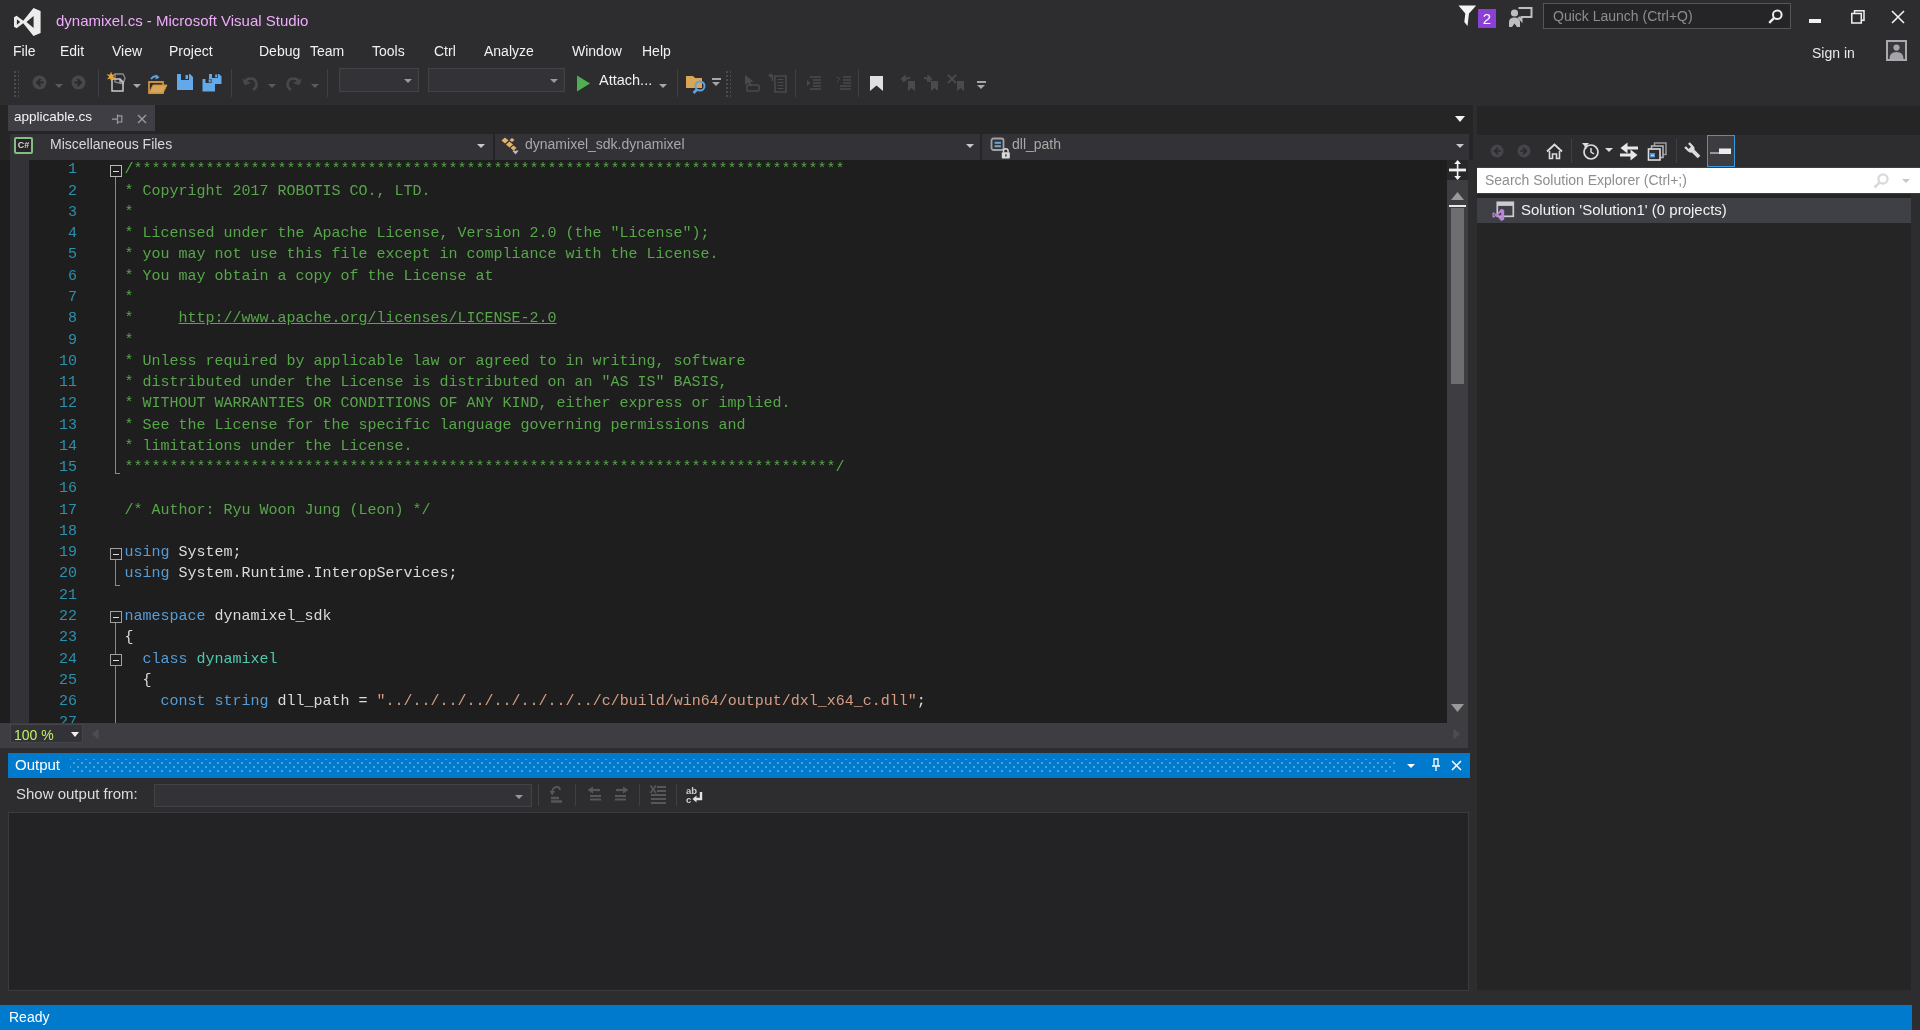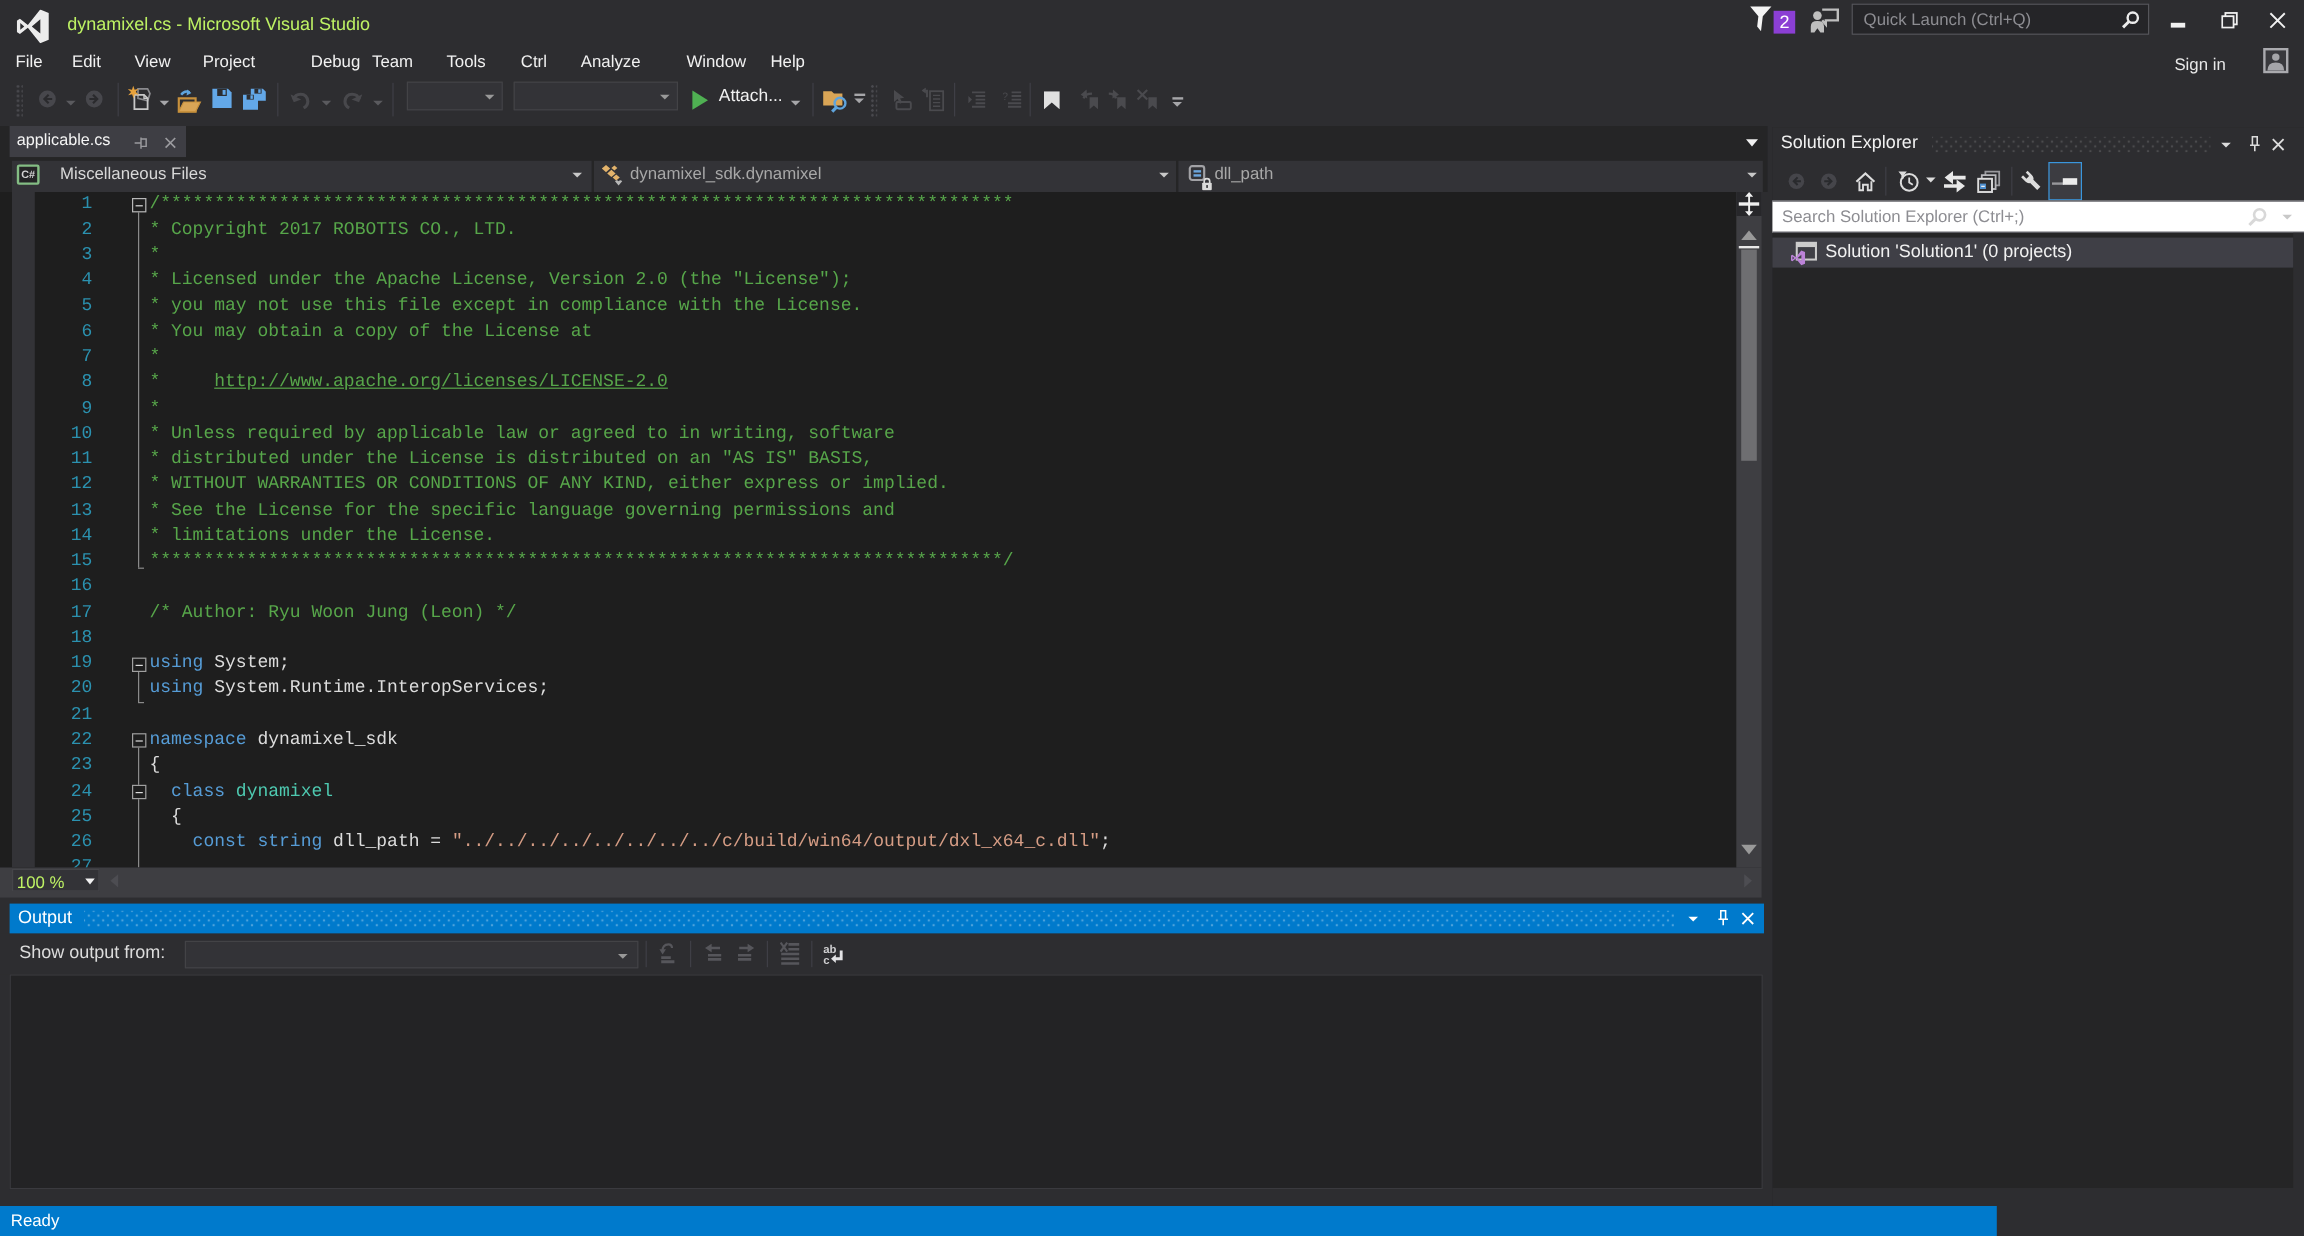--- a/index.html
+++ b/index.html
@@ -16,21 +16,21 @@
 .cm { color:#57a64a; }
 </style>
 </head>
 <body>
 
 <svg class="abs" style="left:14px; top:8px;" width="27" height="28" viewBox="0 0 27 28">
   <path d="M0 9.35 L2.6 7.7 L9.2 12.8 L19.5 0 L26.6 2.9 L26.6 25.1 L19.5 28 L9.2 15.2 L2.6 20.3 L0 18.65 Z
            M19.6 8.1 L19.6 19.9 L12.5 14 Z
            M2.9 11.2 L6.2 14 L2.9 16.8 Z" fill="#ececec" fill-rule="evenodd"></path>
 </svg>
-<div class="abs" style="left:56px; top:12px; font-size:15px; color:#bef264;">dynamixel.cs - Microsoft Visual Studio</div>
+<div class="abs" style="left:56px; top:12px; font-size:15px; color:#f0abfc;">dynamixel.cs - Microsoft Visual Studio</div>
 
 <svg class="abs" style="left:1458px; top:5px;" width="19" height="22" viewBox="0 0 19 22">
   <path d="M0.5 0.5 L18.2 0.5 L11 8.5 L9.5 21 L6.3 17 L7.3 8.5 Z" fill="#f4f4f4"></path>
 </svg>
 <div class="abs" style="left:1478px; top:9px; width:18px; height:19px; background:#8b3fd4; color:#fff; font-size:15px; text-align:center; line-height:19px;">2</div>
 
 <svg class="abs" style="left:1508px; top:6px;" width="25" height="22" viewBox="0 0 25 22">
   <circle cx="6.5" cy="7" r="3.6" fill="#bebebe"></circle>
   <path d="M1 21 L1 16 Q1 11.5 6.5 11.5 Q12 11.5 12 16 L12 21 L9 21 L6.5 17.5 L4 21 Z" fill="#bebebe"></path>
   <path d="M10.5 2 L23.5 2 L23.5 11 L13.5 11 L13.5 14.5 L10.5 11" fill="none" stroke="#bebebe" stroke-width="2"></path>
@@ -375,31 +375,20 @@
     <text x="0" y="9" font-size="9.5" font-weight="bold" fill="#cdcdcf" font-family="Liberation Sans">ab</text>
     <text x="0" y="18" font-size="9.5" font-weight="bold" fill="#cdcdcf" font-family="Liberation Sans">c</text>
     <path d="M15 7 L15 14 L9 14" fill="none" stroke="#e3e3e5" stroke-width="2.4"></path>
     <path d="M10.5 10.5 L6.5 14 L10.5 17.5 Z" fill="#e3e3e5"></path>
   </svg>
 </div>
 <div class="abs" style="left:8px; top:812px; width:1461px; height:179px; background:#232325; border:1px solid #3a3a3f;"></div>
 
 <div class="abs" style="left:1477px; top:106px; width:443px; height:899px; background:#252526;">
 
-  <div class="abs" style="left:0; top:0; width:443px; height:29px; background:#2d2d30;">
-    <div class="abs" style="left:7px; top:4px; font-size:15px; color:#f1f1f1;">Solution Explorer</div>
-    <div class="abs" style="left:133px; top:8px; width:232px; height:13px; background-image:radial-gradient(rgba(255,255,255,0.14) 1px, transparent 1.3px), radial-gradient(rgba(255,255,255,0.14) 1px, transparent 1.3px); background-size:8px 8px, 8px 8px; background-position:0 0, 4px 4px;"></div>
-    <div class="caret" style="left:374px; top:13px; border-top-color:#dcdcdc;"></div>
-    <svg class="abs" style="left:395px; top:7px;" width="14" height="15" viewBox="0 0 14 15">
-      <path d="M5 1 L9 1 L9 8 L5 8 Z M7 8 L7 13 M3 8 L11 8" stroke="#dcdcdc" stroke-width="1.3" fill="none"></path>
-    </svg>
-    <svg class="abs" style="left:415px; top:8px;" width="13" height="13" viewBox="0 0 13 13">
-      <path d="M2 2 L11 11 M11 2 L2 11" stroke="#dcdcdc" stroke-width="1.5"></path>
-    </svg>
-  </div>
 
   <div class="abs" style="left:0; top:29px; width:443px; height:32px; background:#2d2d30;">
     <svg class="abs" style="left:13px; top:9px;" width="14" height="14" viewBox="0 0 14 14">
       <circle cx="7" cy="7" r="6.5" fill="#45454a"></circle>
       <path d="M8 3.8 L4.8 7 L8 10.2 M4.8 7 L10.8 7" fill="none" stroke="#292a2d" stroke-width="1.7"></path>
     </svg>
     <svg class="abs" style="left:40px; top:9px;" width="14" height="14" viewBox="0 0 14 14">
       <circle cx="7" cy="7" r="6.5" fill="#45454a"></circle>
       <path d="M6 3.8 L9.2 7 L6 10.2 M9.2 7 L3.2 7" fill="none" stroke="#292a2d" stroke-width="1.7"></path>
     </svg>
@@ -459,15 +448,15 @@
       <rect x="5.3" y="1.3" width="16" height="14" fill="none" stroke="#cccccc" stroke-width="1.7"></rect>
       <rect x="5.3" y="1.3" width="16" height="3.6" fill="#cccccc"></rect>
       <g transform="translate(0.5,7.8) scale(0.44)">
           <path d="M0 9.35 L2.6 7.7 L9.2 12.8 L19.5 0 L26.6 2.9 L26.6 25.1 L19.5 28 L9.2 15.2 L2.6 20.3 L0 18.65 Z M19.6 8.1 L19.6 19.9 L12.5 14 Z M2.9 11.2 L6.2 14 L2.9 16.8 Z" fill="#bc83d8" fill-rule="evenodd"></path>
         </g>
     </svg>
     <div class="abs" style="left:44px; top:3px; font-size:15px; color:#f1f1f1;">Solution 'Solution1' (0 projects)</div>
   </div>
 </div>
 
-<div class="abs" style="left:0; top:1005px; width:1664px; height:25px; background:#007acc;">
+<div class="abs" style="left:0; top:1005px; width:1912px; height:25px; background:#007acc;">
   <div class="abs" style="left:9px; top:4px; font-size:14px; color:#ffffff;">Ready</div>
 </div>
 
 </body></html>

